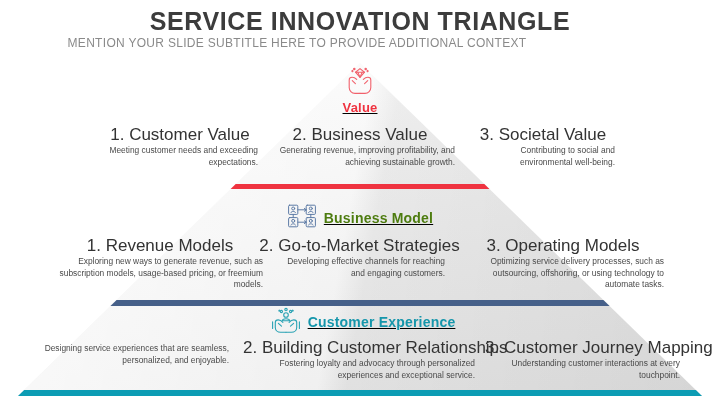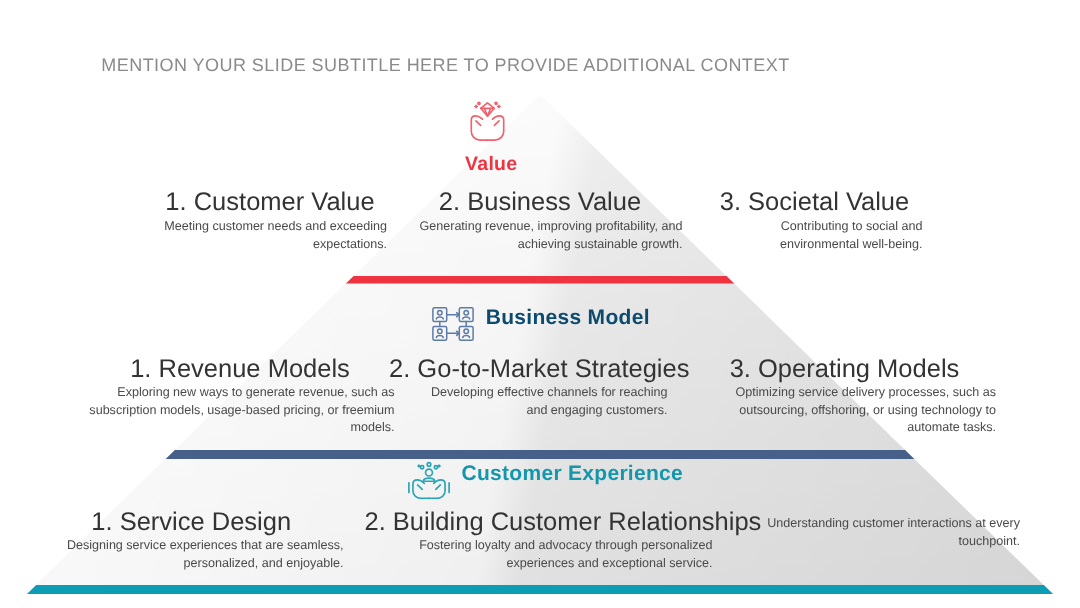--- a/index.html
+++ b/index.html
@@ -93,36 +93,37 @@
     display: block;
   }
   .div-red i   { top: 121px; height: 5px; background: #ef3340; }
   .div-navy i  { top: 237px; height: 6px; background: #466089; }
   .div-teal i  { top: 327px; height: 6px; background: #0c9cb4; }
 
   
   .tier-head {
     position: absolute;
     display: flex;
-    align-items: flex-start;
+    align-items: center;
     justify-content: center;
     gap: 7px;
+    text-decoration: underline;
   }
   .tier-head.stacked {
     flex-direction: column;
     gap: 1px;
   }
   .tier-label {
     font-size: 14px;
     font-weight: bold;
     letter-spacing: 0.2px;
     white-space: nowrap;
   }
   .tier-label.value  { color: #ef3340; font-size: 13px; }
-  .tier-label.bm     { color: #0c4a6e; }
+  .tier-label.bm     { color: #4d7c0f; }
   .tier-label.cx     { color: #1596ab; }
 
   .ico { display: block; }
 
   
   .col {
     position: absolute;
     text-align: center;
   }
   .col-title {
@@ -137,20 +138,21 @@
     color: #4a4a4a;
     line-height: 11.5px;
     text-align: right;
   }
 </style>
 </head>
 <body>
 
 <div class="slide">
 
+  <div class="title">SERVICE INNOVATION TRIANGLE</div>
   <div class="subtitle">MENTION YOUR SLIDE SUBTITLE HERE TO PROVIDE ADDITIONAL CONTEXT</div>
 
   <div class="tri-wrap">
 
     <div class="tri-shape"></div>
     <div class="tri-shade"></div>
 
     <div class="divider div-red">
         <i></i>
       </div>
@@ -248,27 +250,27 @@
           <path d="M11.9 15.3 C10.6 13.9 8.7 12.9 7.2 12.9 C5.5 12.9 4.3 14 4.3 15.6 L4.3 20.4 C4.3 23 6.5 25.2 9.6 25.2 L15 25.2"></path>
           <path d="M18.1 15.3 C19.4 13.9 21.3 12.9 22.8 12.9 C24.5 12.9 25.7 14 25.7 15.6 L25.7 20.4 C25.7 23 23.5 25.2 20.4 25.2 L15 25.2"></path>
           <path d="M7.4 16.3 L10.5 19.2 M22.6 16.3 L19.5 19.2"></path>
           <path d="M1.6 14.9 L1.6 21.4 M28.4 14.9 L28.4 21.4"></path>
         </svg>
       </span>
       <span class="tier-label cx">Customer Experience</span>
     </div>
 
     <div class="col" style="left:20px; top:285px; width:215px;">
-      <div class="col-title">1. Service Design</div>
       <div class="col-desc" style="padding:0 6px;">Designing service experiences that are seamless, personalized, and enjoyable.</div>
     </div>
 
     <div class="col" style="left:243px; top:285px; width:240px;">
       <div class="col-title">2. Building Customer Relationships</div>
       <div class="col-desc" style="padding:0 8px;">Fostering loyalty and advocacy through personalized experiences and exceptional service.</div>
     </div>
 
     <div class="col" style="left:485px; top:285px; width:215px;">
+      <div class="col-title">3. Customer Journey Mapping</div>
       <div class="col-desc" style="padding:0 20px;">Understanding customer interactions at every touchpoint.</div>
     </div>
 
   </div>
 </div>
 
 </body></html>

